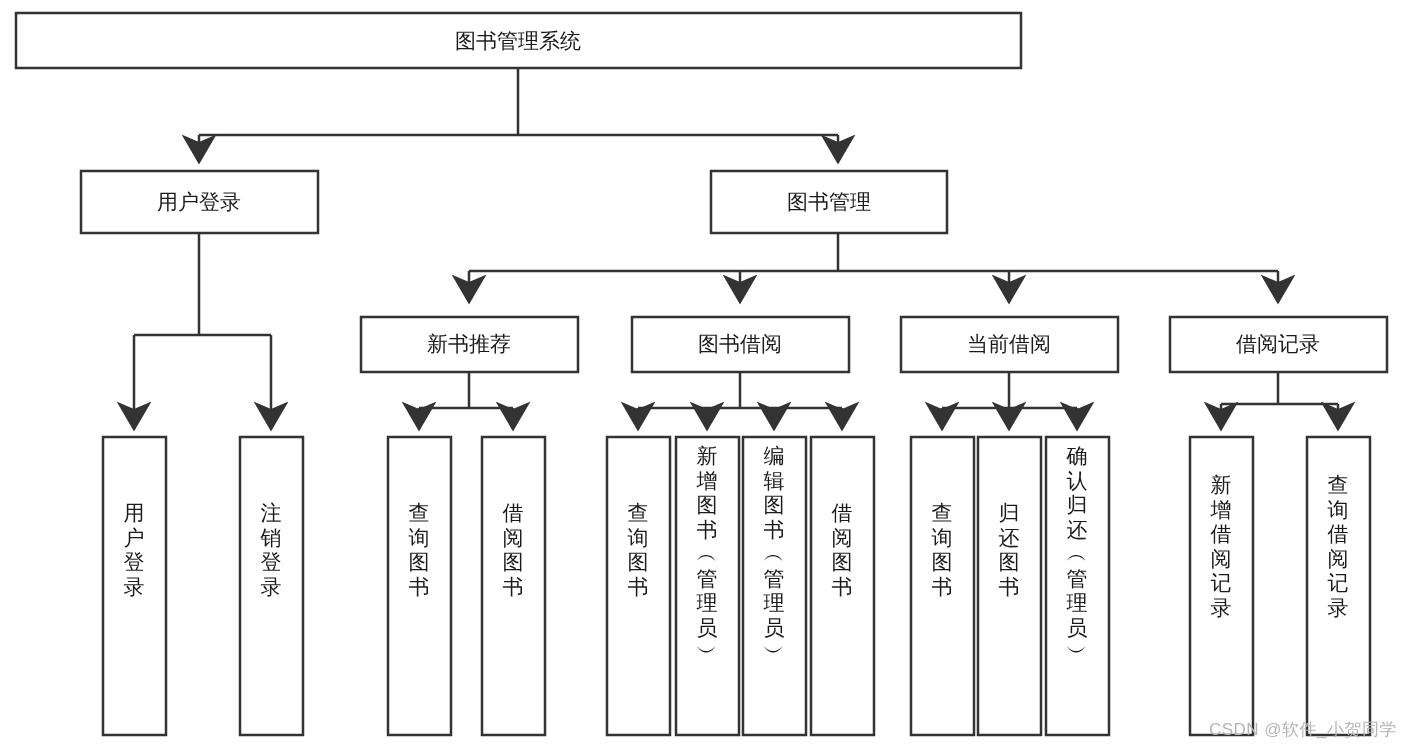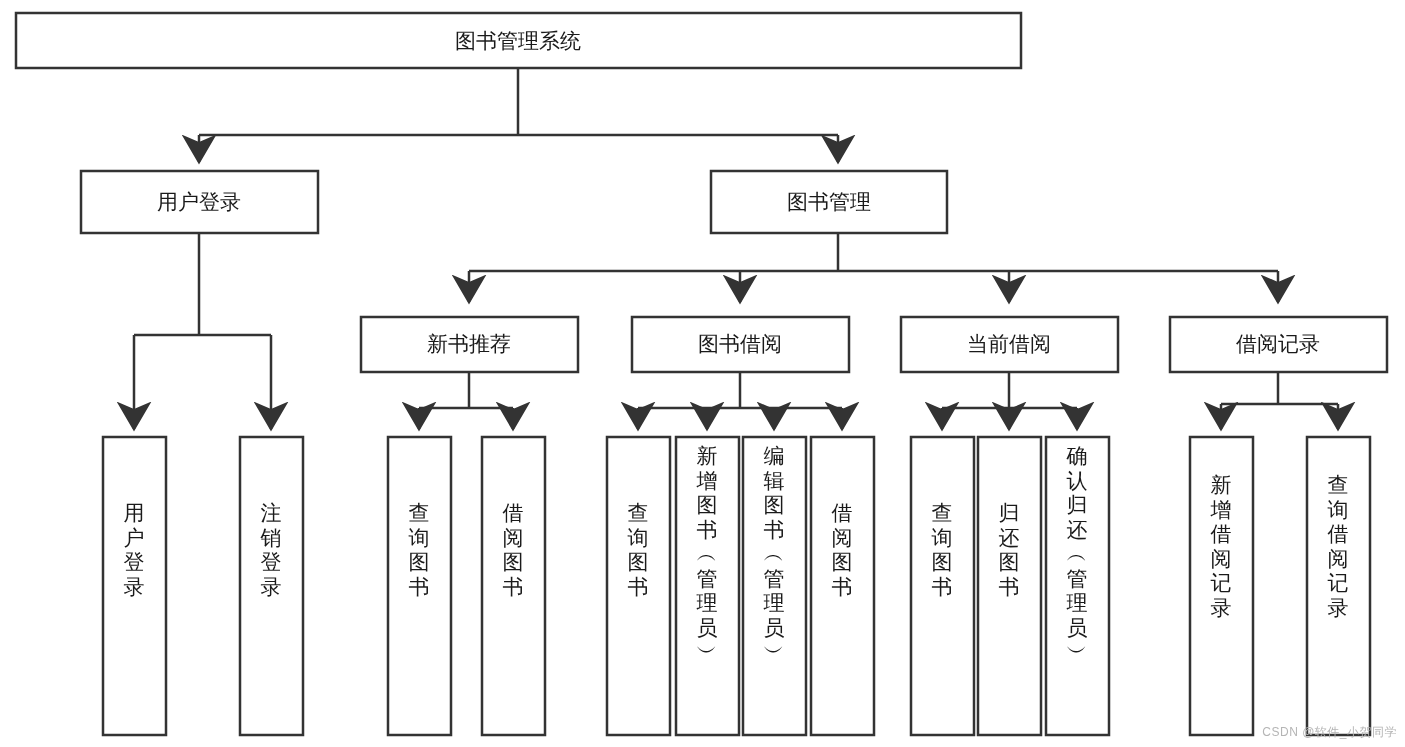--- a/index.html
+++ b/index.html
@@ -44,21 +44,21 @@
   }
   .arrow-head {
     fill: #333333;
     stroke: none;
   }
   .watermark {
     position: absolute;
     right: 8px;
     bottom: 6px;
     font-family: "Liberation Sans", "DejaVu Sans", sans-serif;
-    font-size: 12px;
+    font-size: 17px;
     color: #b5b5b5;
     letter-spacing: 0.5px;
     white-space: nowrap;
     pointer-events: none;
   }
 </style>
 </head>
 <body>
 
 <svg id="diagram" viewBox="0 0 1405 747" xmlns="http://www.w3.org/2000/svg">

